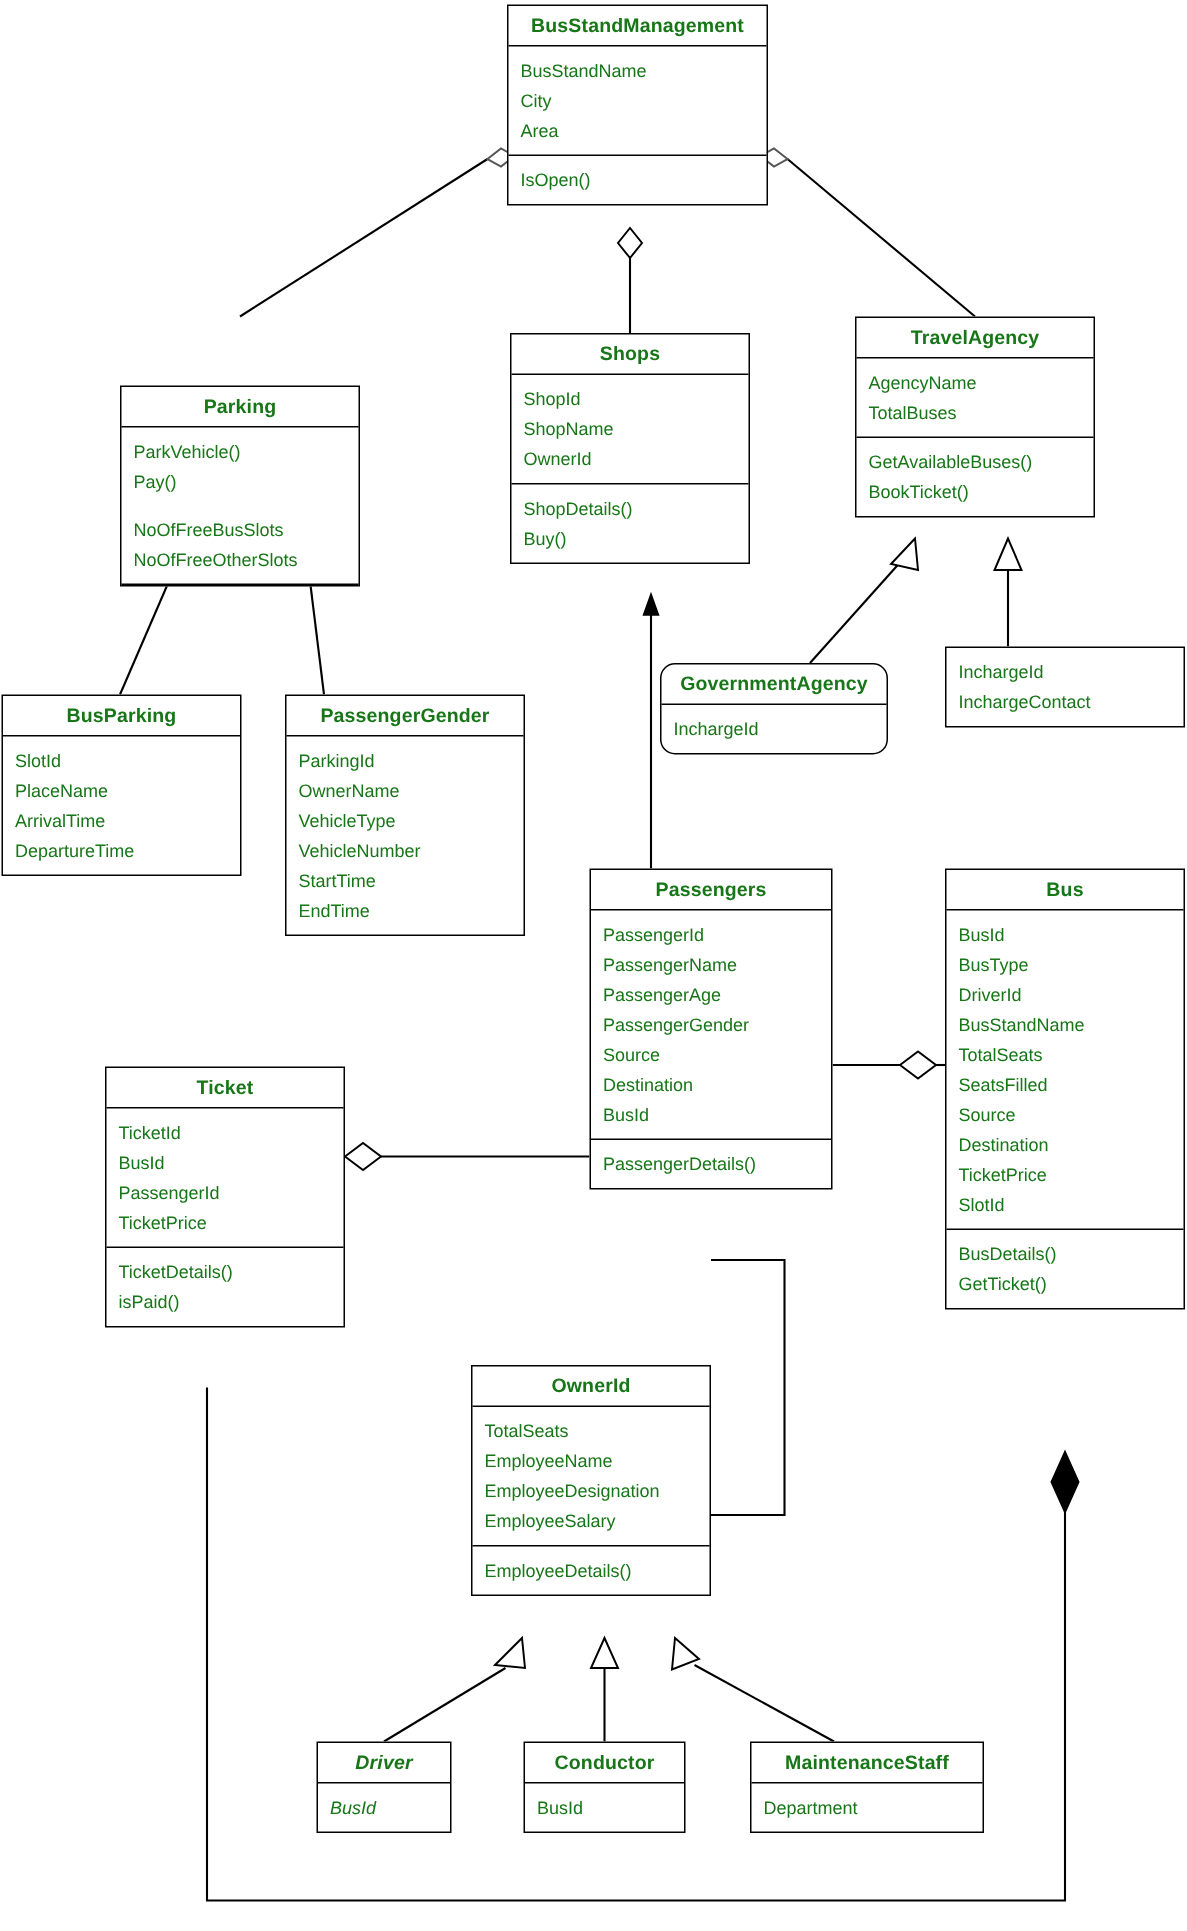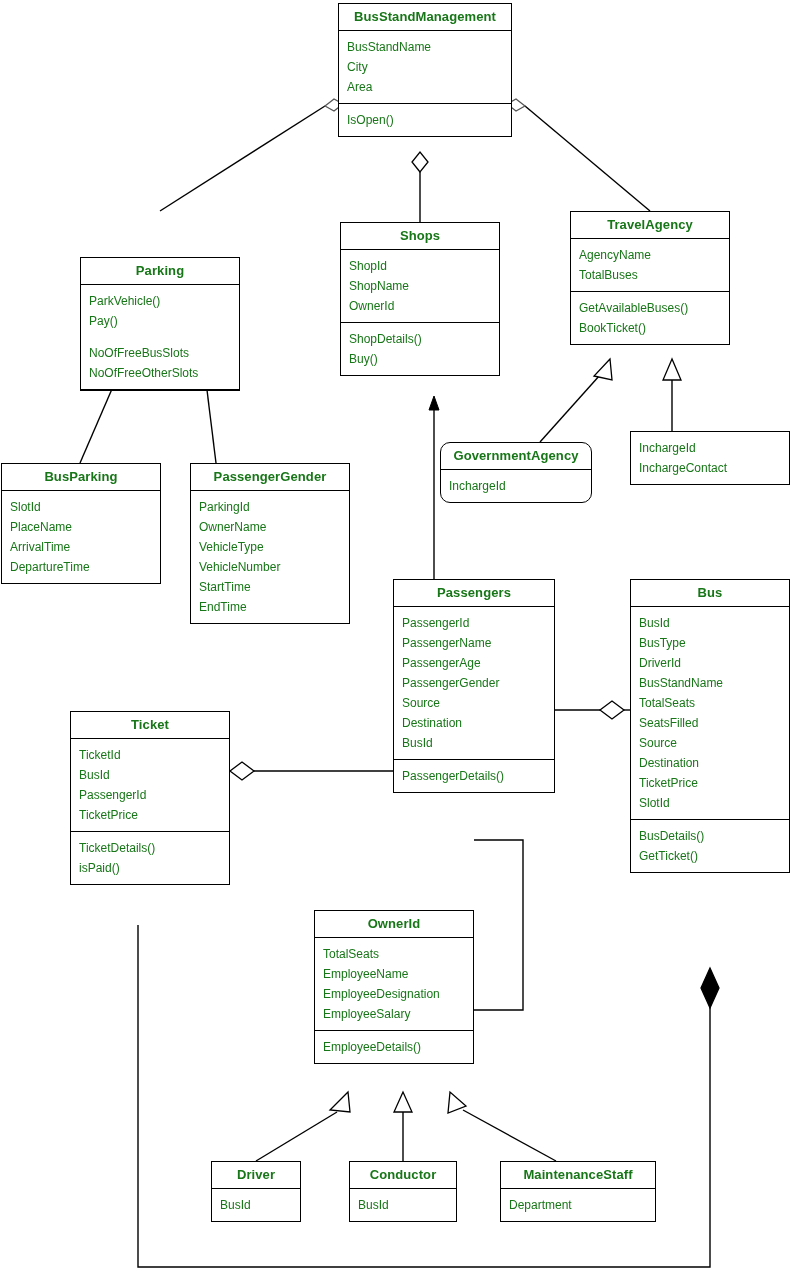--- a/index.html
+++ b/index.html
@@ -256,21 +256,21 @@
       <div class="cls-row">TotalSeats</div>
       <div class="cls-row">EmployeeName</div>
       <div class="cls-row">EmployeeDesignation</div>
       <div class="cls-row">EmployeeSalary</div>
     </div>
     <div class="cls-compartment last">
       <div class="cls-row">EmployeeDetails()</div>
     </div>
   </div>
 
-  <div class="uml-class" style="left:211px; top:1161px; width:90px;">
+  <div class="uml-class" style="left:211px; top:1161px; width:90px;font-style:italic;">
     <div class="cls-title">Driver</div>
     <div class="cls-compartment last">
       <div class="cls-row">BusId</div>
     </div>
   </div>
 
   <div class="uml-class" style="left:349px; top:1161px; width:108px;">
     <div class="cls-title">Conductor</div>
     <div class="cls-compartment last">
       <div class="cls-row">BusId</div>

